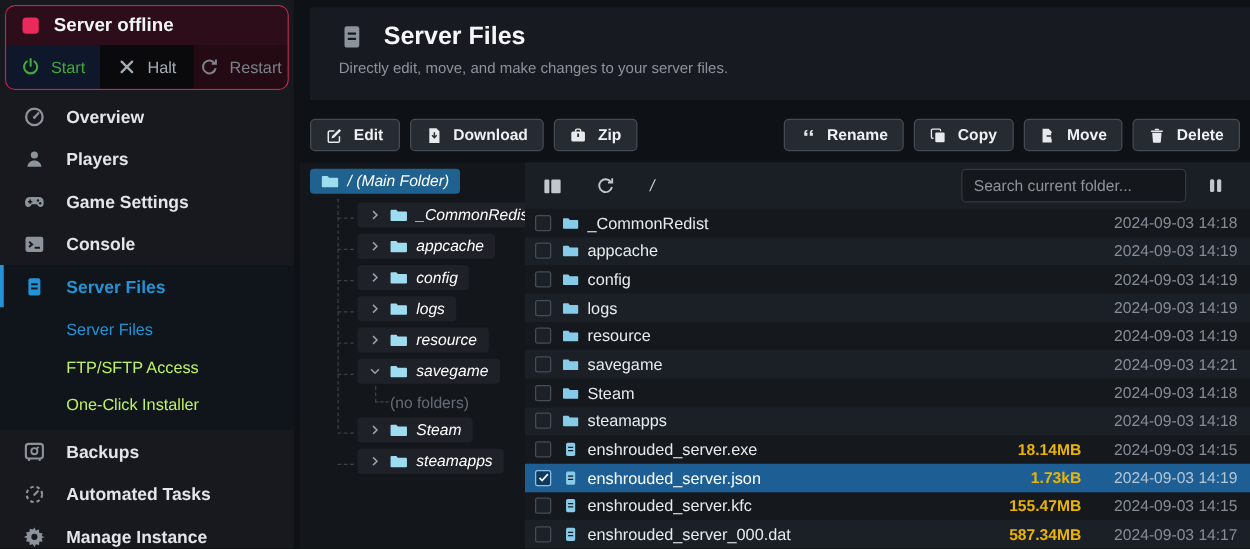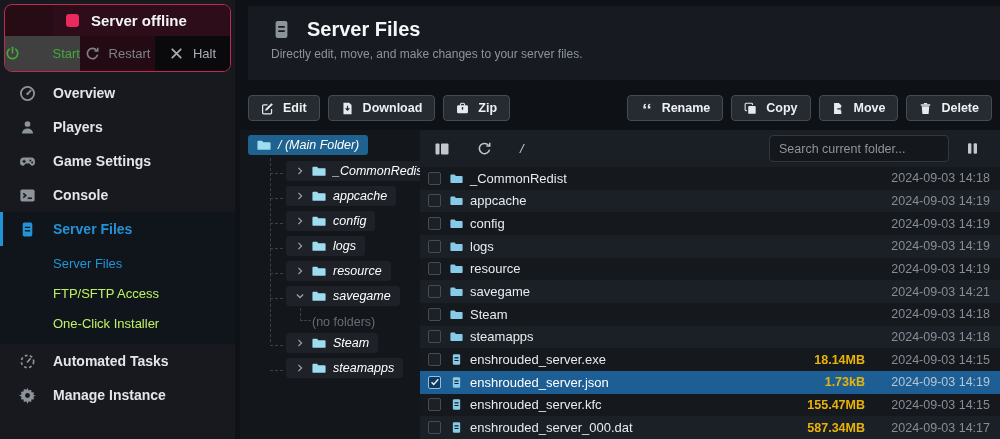--- a/index.html
+++ b/index.html
@@ -3,27 +3,27 @@
 <meta charset="utf-8">
 <style>
   * { box-sizing: border-box; }
   html,body { margin:0; padding:0; background:#0d1014; }
   body { font-family:"Liberation Sans","DejaVu Sans",sans-serif; width:1000px; height:439px; overflow:hidden; }
   .app { position:relative; width:1000px; height:439px; overflow:hidden; background:#0e1115; }
 
   
   .sidebar { position:absolute; left:0; top:0; width:235px; height:439px; background:#17191e; }
   .status-panel { position:absolute; top:4px; left:4px; width:227px; border:1px solid #c12a4e; border-radius:8px; overflow:hidden; background:#270b15; }
-  .status-header { display:flex; align-items:center; gap:12px; height:31px; padding:0 13px; background:#2c0d19;margin-left:48px; }
+  .status-header { display:flex; align-items:center; gap:12px; height:31px; padding:0 13px; background:#2c0d19; }
   .status-square { width:13px; height:13px; border-radius:3px; background:#ea2a5c; flex:none; }
   .status-title { color:#f2f4f6; font-size:15px; font-weight:bold; }
   .status-actions { display:flex; height:35px; }
   .status-btn { flex:1; display:flex; align-items:center; justify-content:center; gap:9px; font-size:13px; cursor:pointer; }
   .status-btn .icon { font-size:15px; display:inline-flex; }
-  .sb-start { background:#404040; color:#46a73c;justify-content:space-between; }
+  .sb-start { background:#0f172a; color:#46a73c; }
   .sb-restart { background:#240a13; color:#7c828a; }
   .sb-halt { background:#0a0a0d; color:#a7adb5; }
 
   .nav { position:absolute; top:76px; left:0; right:0; }
   .nav-item { height:34px; display:flex; align-items:center; gap:17px; padding-left:19px; color:#e2e5e9; font-size:14px; font-weight:600; cursor:pointer; }
   .nav-item .icon { font-size:17px; color:#8d939b; display:inline-flex; }
   .nav-item.active { background:#10151b; color:#2493d6; border-left:3px solid #2493d6; padding-left:16px; }
   .nav-item.active .icon { color:#2493d6; }
   .subnav { background:#10151b; padding:2px 0 6px 0; }
   .subnav-item { height:30px; display:flex; align-items:center; padding-left:53px; color:#bef264; font-size:13px; cursor:pointer; }
@@ -103,36 +103,36 @@
       <div class="status-actions" id="status-actions">
           <div class="status-btn sb-start">
             <span class="icon">
               <svg viewBox="0 0 16 16">
                 <path d="M8 1.3v6" stroke="currentColor" stroke-width="1.8" stroke-linecap="round"></path>
                 <path d="M4.7 3.4a5.6 5.6 0 1 0 6.6 0" fill="none" stroke="currentColor" stroke-width="1.8" stroke-linecap="round"></path>
               </svg>
             </span>
             <span>Start</span>
           </div>
+          <div class="status-btn sb-halt">
+            <span class="icon">
+              <svg viewBox="0 0 16 16">
+                <path d="M3.5 3.5l9 9M12.5 3.5l-9 9" stroke="currentColor" stroke-width="1.9" stroke-linecap="round"></path>
+              </svg>
+            </span>
+            <span>Halt</span>
+          </div>
           <div class="status-btn sb-restart">
             <span class="icon">
               <svg viewBox="0 0 16 16">
                 <path d="M13.4 9.2A5.5 5.5 0 1 1 12.6 5" fill="none" stroke="currentColor" stroke-width="1.7"></path>
                 <path d="M13.6 1.8v3.6H10" fill="none" stroke="currentColor" stroke-width="1.7"></path>
               </svg>
             </span>
             <span>Restart</span>
-          </div>
-          <div class="status-btn sb-halt">
-            <span class="icon">
-              <svg viewBox="0 0 16 16">
-                <path d="M3.5 3.5l9 9M12.5 3.5l-9 9" stroke="currentColor" stroke-width="1.9" stroke-linecap="round"></path>
-              </svg>
-            </span>
-            <span>Halt</span>
           </div>
         </div>
     </div>
     <div class="nav" id="sidebar-nav">
         <div class="nav-item">
           <span class="icon">
             <svg viewBox="0 0 16 16">
               <circle cx="8" cy="8" r="6.2" fill="none" stroke="currentColor" stroke-width="1.7"></circle>
               <path d="M8 8.4l3-3.2" stroke="currentColor" stroke-width="1.7" stroke-linecap="round"></path>
               <circle cx="8" cy="8.4" r="1" fill="currentColor"></circle>
@@ -182,20 +182,31 @@
         <div class="subnav">
           <div class="subnav-item active">
             <span>Server Files</span>
           </div>
           <div class="subnav-item">
             <span>FTP/SFTP Access</span>
           </div>
           <div class="subnav-item">
             <span>One-Click Installer</span>
           </div>
+        </div>
+        <div class="nav-item">
+          <span class="icon">
+            <svg viewBox="0 0 16 16">
+              <rect x="1.6" y="2" width="12.8" height="11" rx="2" fill="none" stroke="currentColor" stroke-width="1.6"></rect>
+              <circle cx="8" cy="7.5" r="2.3" fill="none" stroke="currentColor" stroke-width="1.4"></circle>
+              <path d="M9.7 5.8l1.5-1.5" stroke="currentColor" stroke-width="1.3"></path>
+              <path d="M4 13.2v1.6M12 13.2v1.6" stroke="currentColor" stroke-width="1.5"></path>
+            </svg>
+          </span>
+          <span class="nav-label">Backups</span>
         </div>
         <div class="nav-item">
           <span class="icon">
             <svg viewBox="0 0 16 16">
               <circle cx="8" cy="8" r="5.8" fill="none" stroke="currentColor" stroke-width="1.6" stroke-dasharray="2.6 2.2"></circle>
               <path d="M8 8.3l2.6-2.7" stroke="currentColor" stroke-width="1.6" stroke-linecap="round"></path>
             </svg>
           </span>
           <span class="nav-label">Automated Tasks</span>
         </div>

